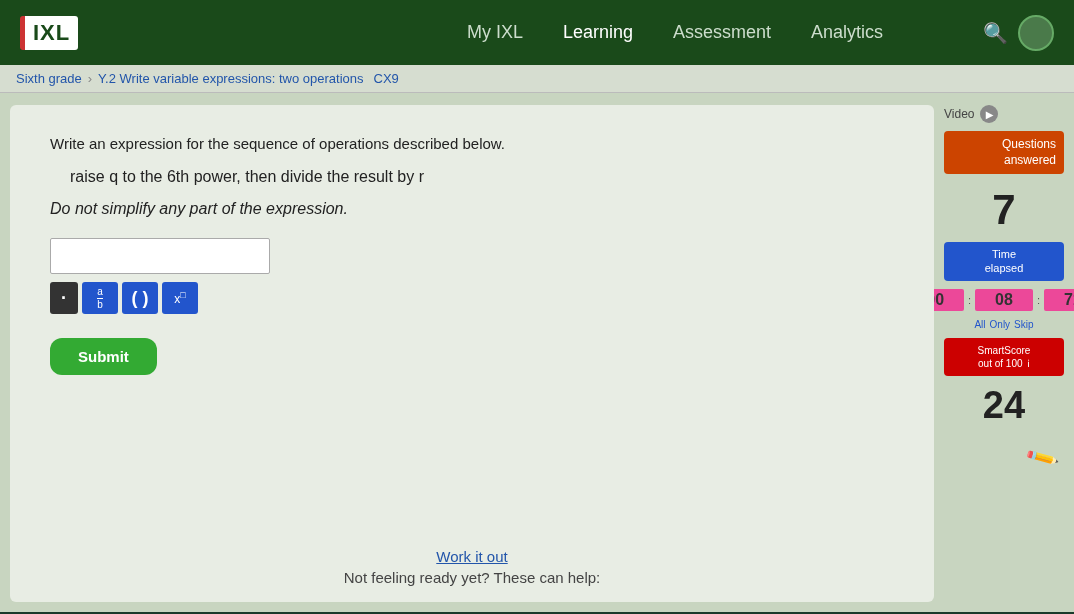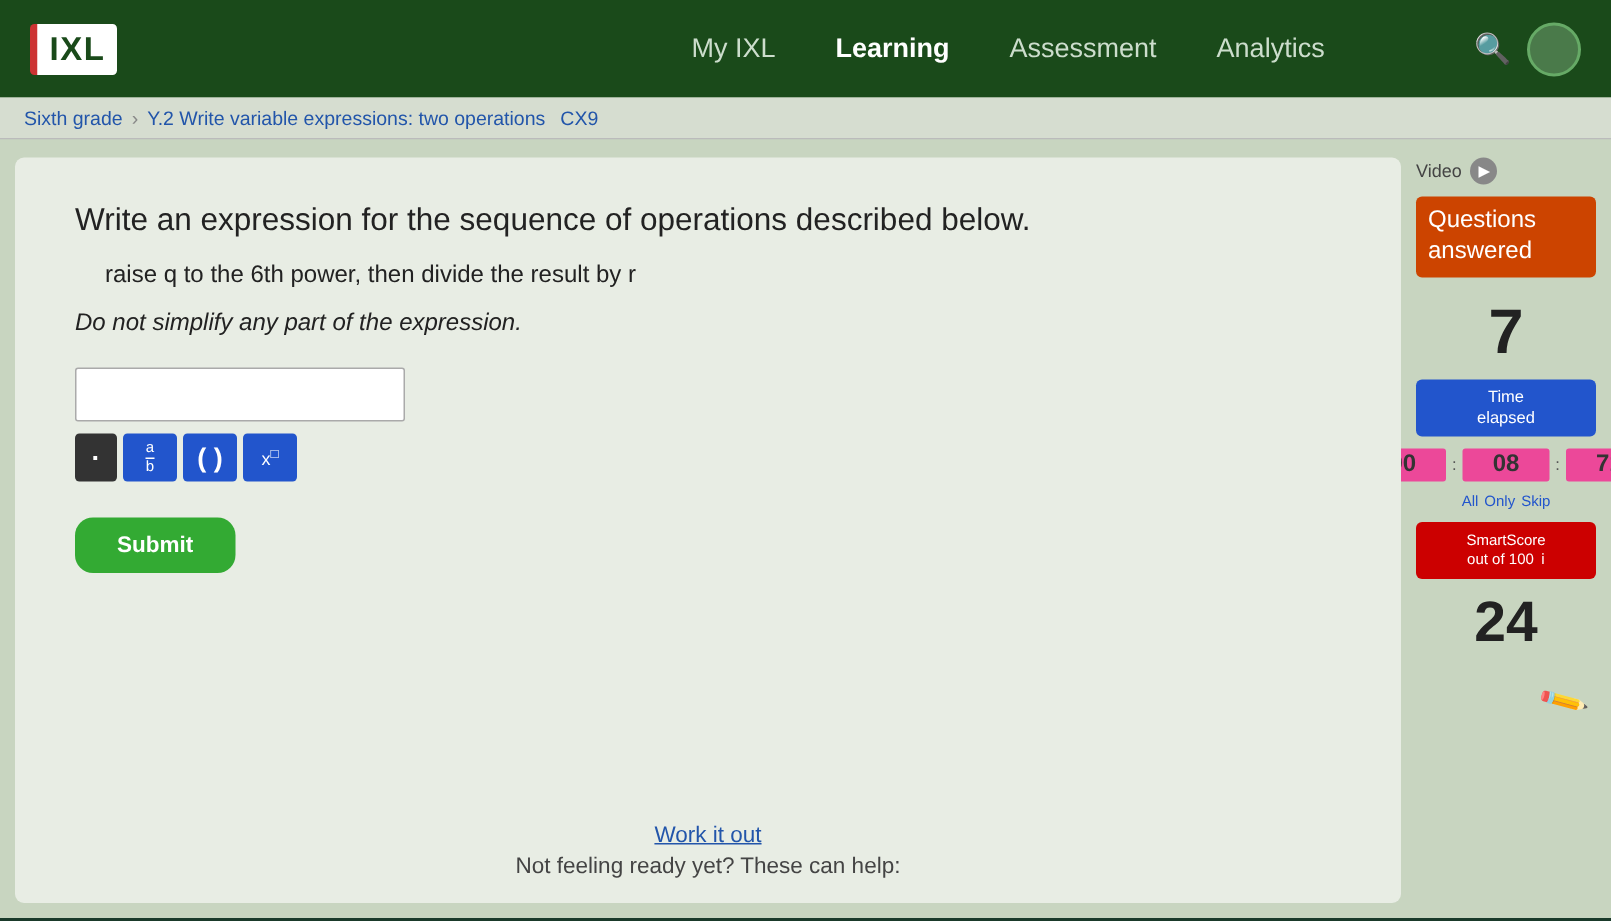--- a/index.html
+++ b/index.html
@@ -37,21 +37,21 @@
       margin-right: 60px;
     }
     .nav-link {
       color: #ccddcc;
       text-decoration: none;
       font-size: 18px;
       cursor: pointer;
     }
     .nav-link.active {
       color: white;
-      font-weight: bold;
+      font-weight: normal;
       text-align: right;
     }
     .header-icons {
       display: flex;
       align-items: center;
       gap: 10px;
     }
     .search-icon-btn {
       color: white;
       font-size: 20px;
@@ -106,21 +106,21 @@
       min-height: 0;
       position: relative;
     }
 
     .question-area {
       padding: 30px 40px 20px 40px;
       flex: 1;
     }
 
     .question-text {
-      font-size: 21px;
+      font-size: 15px;
       color: #222;
       margin-bottom: 16px;
       font-weight: normal;
     }
     .sub-text {
       font-size: 16px;
       color: #222;
       margin-bottom: 14px;
       padding-left: 20px;
       font-weight: normal;
@@ -238,22 +238,22 @@
       justify-content: center;
       color: white;
       font-size: 10px;
     }
     .questions-answered-btn {
       background: #cc4400;
       color: white;
       border: none;
       border-radius: 4px;
       padding: 6px 8px;
-      font-size: 16px;
-      text-align: left;
+      font-size: 12px;
+      text-align: right;
       cursor: pointer;
       line-height: 1.3;
     }
 
     .score-number {
       font-size: 42px;
       font-weight: bold;
       color: #222;
       text-align: center;
       margin-top: 4px;

